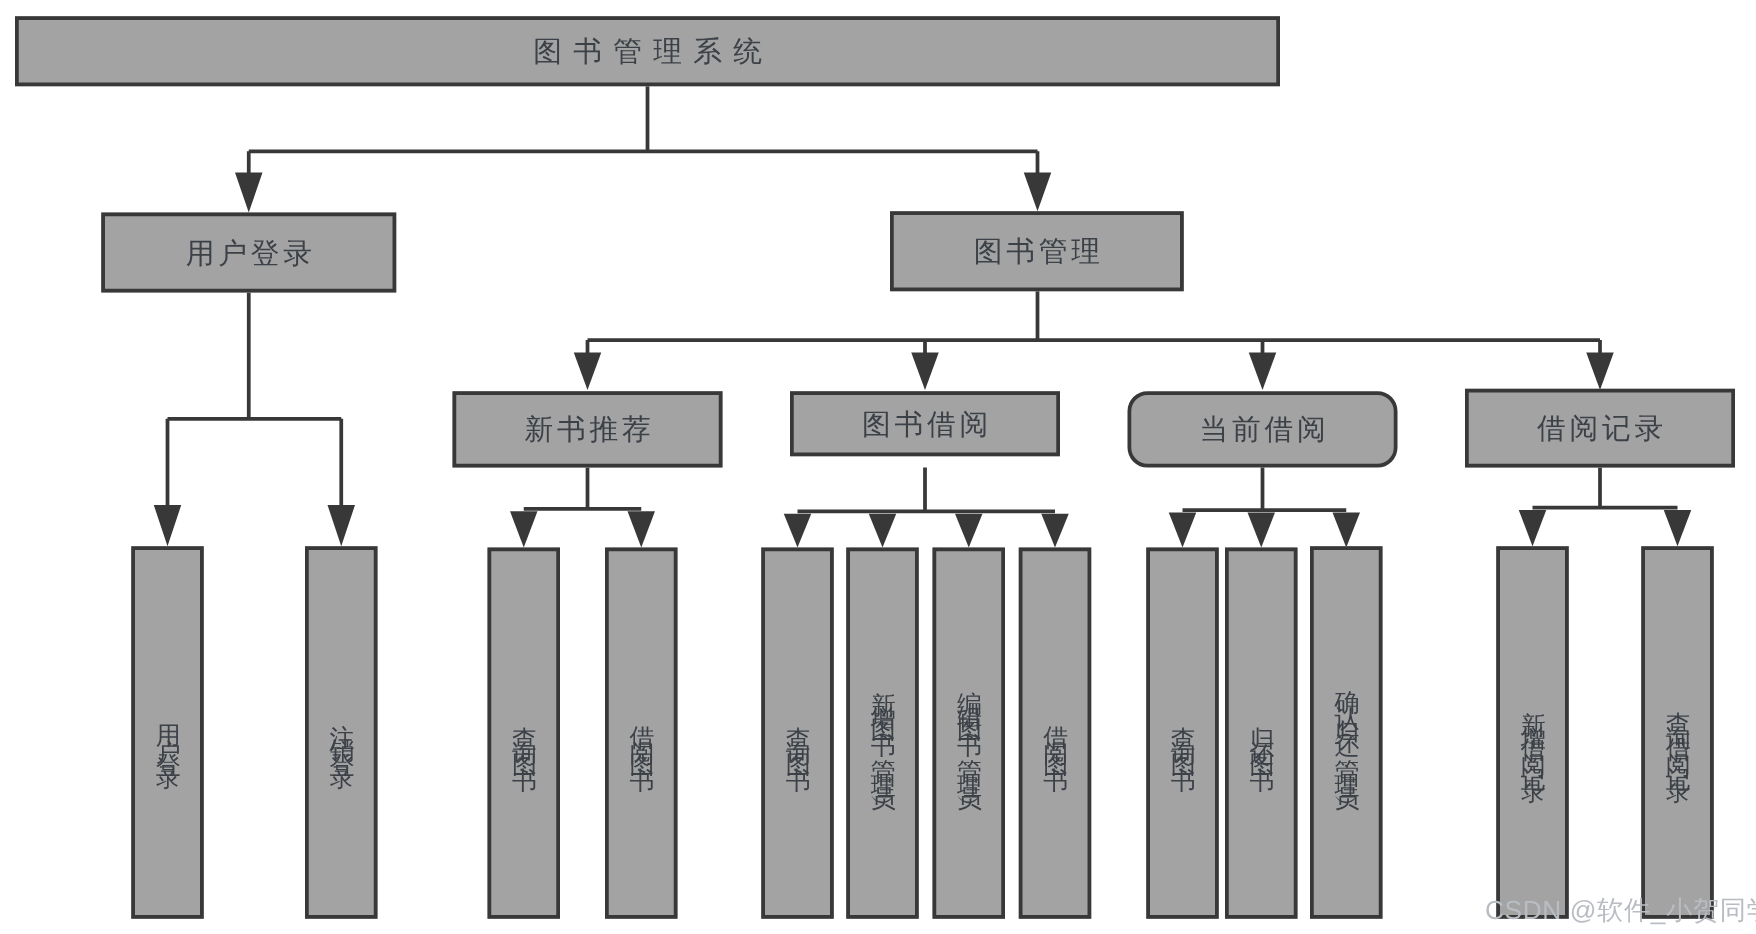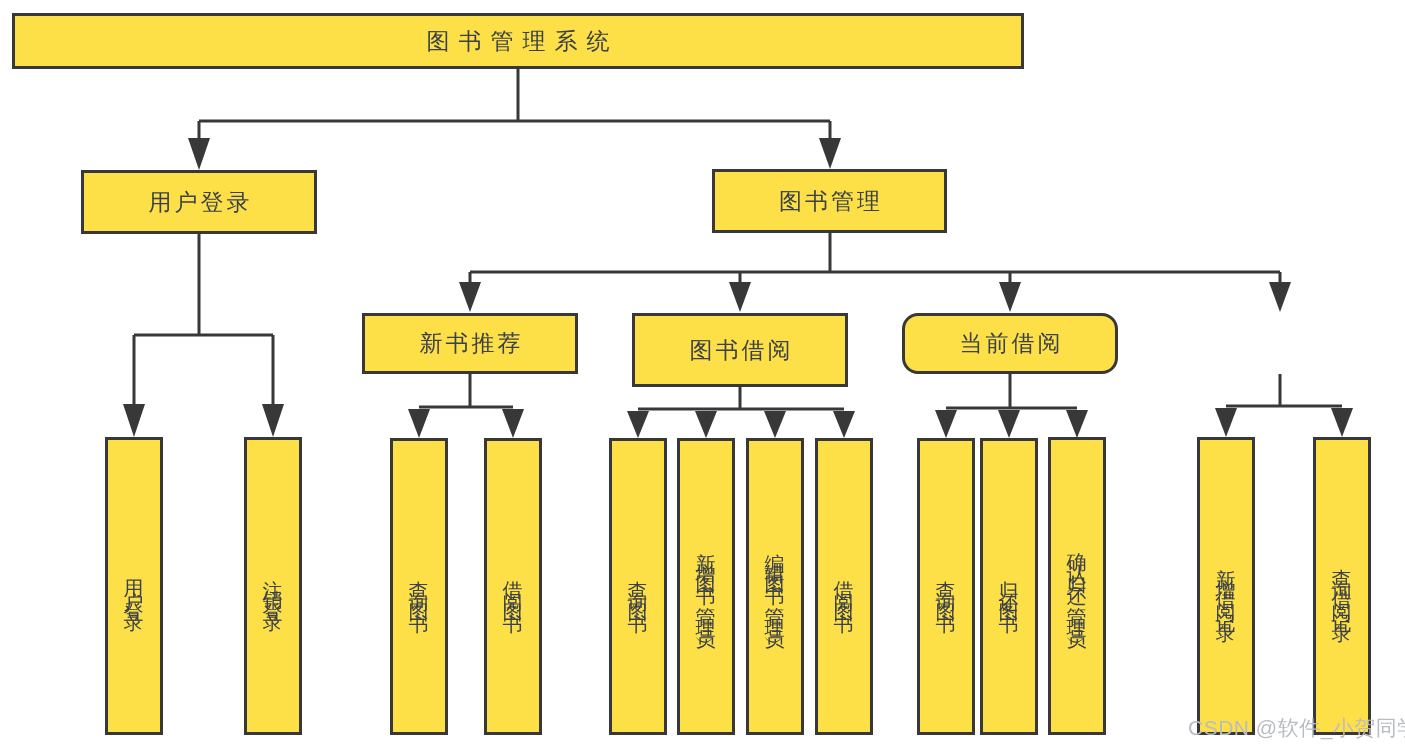--- a/index.html
+++ b/index.html
@@ -8,21 +8,21 @@
     width:1405px;height:747px;
     background:var(--background,#fff);
     font-family:"Liberation Sans","DejaVu Sans",sans-serif;
     overflow:hidden;
   }
   svg.connectors{position:absolute;left:0;top:0;z-index:1;}
   .connectors path{stroke:var(--connector,#383838);stroke-width:3;fill:none;}
   .connectors polygon{fill:var(--connector,#383838);stroke:none;}
   .node{
     position:absolute;
-    background:#fde047;
+    background:#a3a3a3;
     border:3px solid var(--box-border,#383838);
     box-sizing:border-box;
     display:flex;align-items:center;justify-content:center;
     z-index:2;
   }
   .hlabel{
     color:var(--node-text,#3c4148);
     font-size:23px;
     letter-spacing:3px;
     white-space:nowrap;
@@ -96,25 +96,28 @@
   <div class="node" style="left:81px;top:170px;width:236px;height:64px;">
     <span class="hlabel">用户登录</span>
   </div>
   <div class="node" style="left:362px;top:313px;width:216px;height:61px;">
     <span class="hlabel">新书推荐</span>
   </div>
 
   <div class="node" style="left:712px;top:169px;width:235px;height:64px;">
     <span class="hlabel">图书管理</span>
   </div>
-  <div class="node" style="left:632px;top:313px;width:216px;height:74px;">
+  <div class="node" style="left:632px;top:313px;width:216px;height:52px;">
     <span class="hlabel">图书借阅</span>
   </div>
   <div class="node" style="left:902px;top:313px;width:216px;height:61px;border-radius:16px;">
     <span class="hlabel">当前借阅</span>
+  </div>
+  <div class="node" style="left:1172px;top:311px;width:216px;height:63px;">
+    <span class="hlabel">借阅记录</span>
   </div>
 
   <div class="node leaf" style="left:105px;top:437px;width:58px;height:298px;">
     <span class="vlabel">用户登录</span>
   </div>
   <div class="node leaf" style="left:244px;top:437px;width:58px;height:298px;">
     <span class="vlabel">注销登录</span>
   </div>
 
   <div class="node leaf" style="left:390px;top:438px;width:58px;height:297px;">

